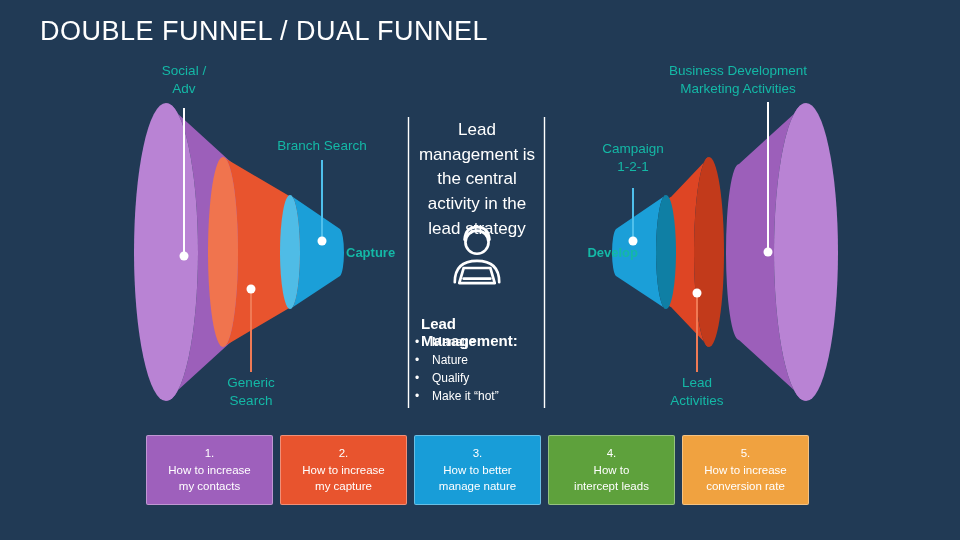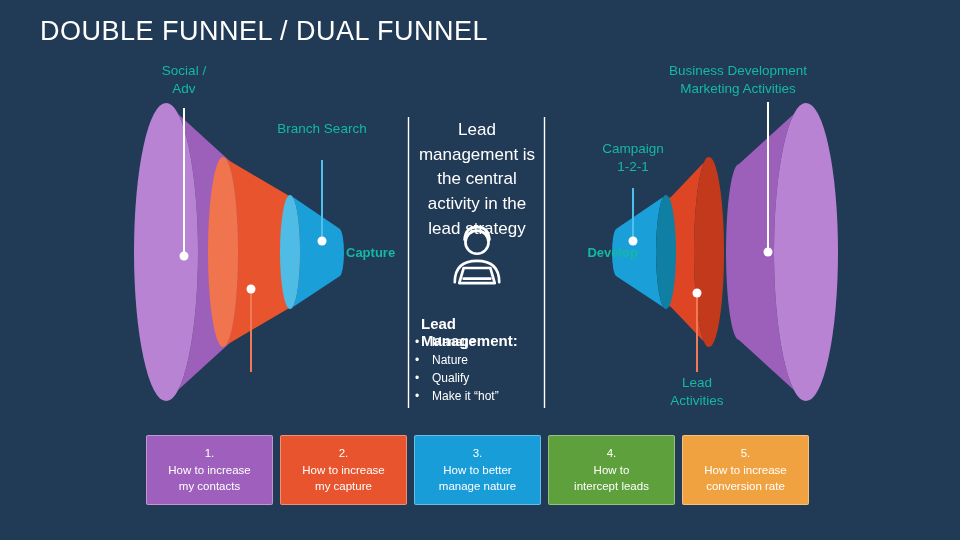--- a/index.html
+++ b/index.html
@@ -81,21 +81,23 @@
     <circle cx="184" cy="256" r="4.5" fill="#FFFFFF"></circle>
     <circle cx="322" cy="241" r="4.5" fill="#FFFFFF"></circle>
     <circle cx="251" cy="289" r="4.5" fill="#FFFFFF"></circle>
     <circle cx="633" cy="241" r="4.5" fill="#FFFFFF"></circle>
     <circle cx="768" cy="252" r="4.5" fill="#FFFFFF"></circle>
     <circle cx="697" cy="293" r="4.5" fill="#FFFFFF"></circle>
   </svg>
 
   <div class="lbl" style="left:149px; top:62px; width:70px;">Social /
 Adv</div>
-  <div class="lbl" style="left:262px; top:120px; width:120px;">Branch Search</div>
+  <div class="lbl" style="left:262px; top:137px; width:120px;">Branch Search</div>
+  <div class="lbl" style="left:216px; top:374px; width:70px;">Generic
+Search</div>
   <div class="lbl bold" style="left:346px; top:244px; width:80px; text-align:left;">Capture</div>
 
   <div class="lbl" style="left:640px; top:62px; width:196px;">Business Development
 Marketing Activities</div>
   <div class="lbl" style="left:598px; top:140px; width:70px;">Campaign
 1-2-1</div>
   <div class="lbl" style="left:662px; top:374px; width:70px;">Lead
 Activities</div>
   <div class="lbl bold right" style="left:568px; top:244px; width:70px;">Develop</div>
 

